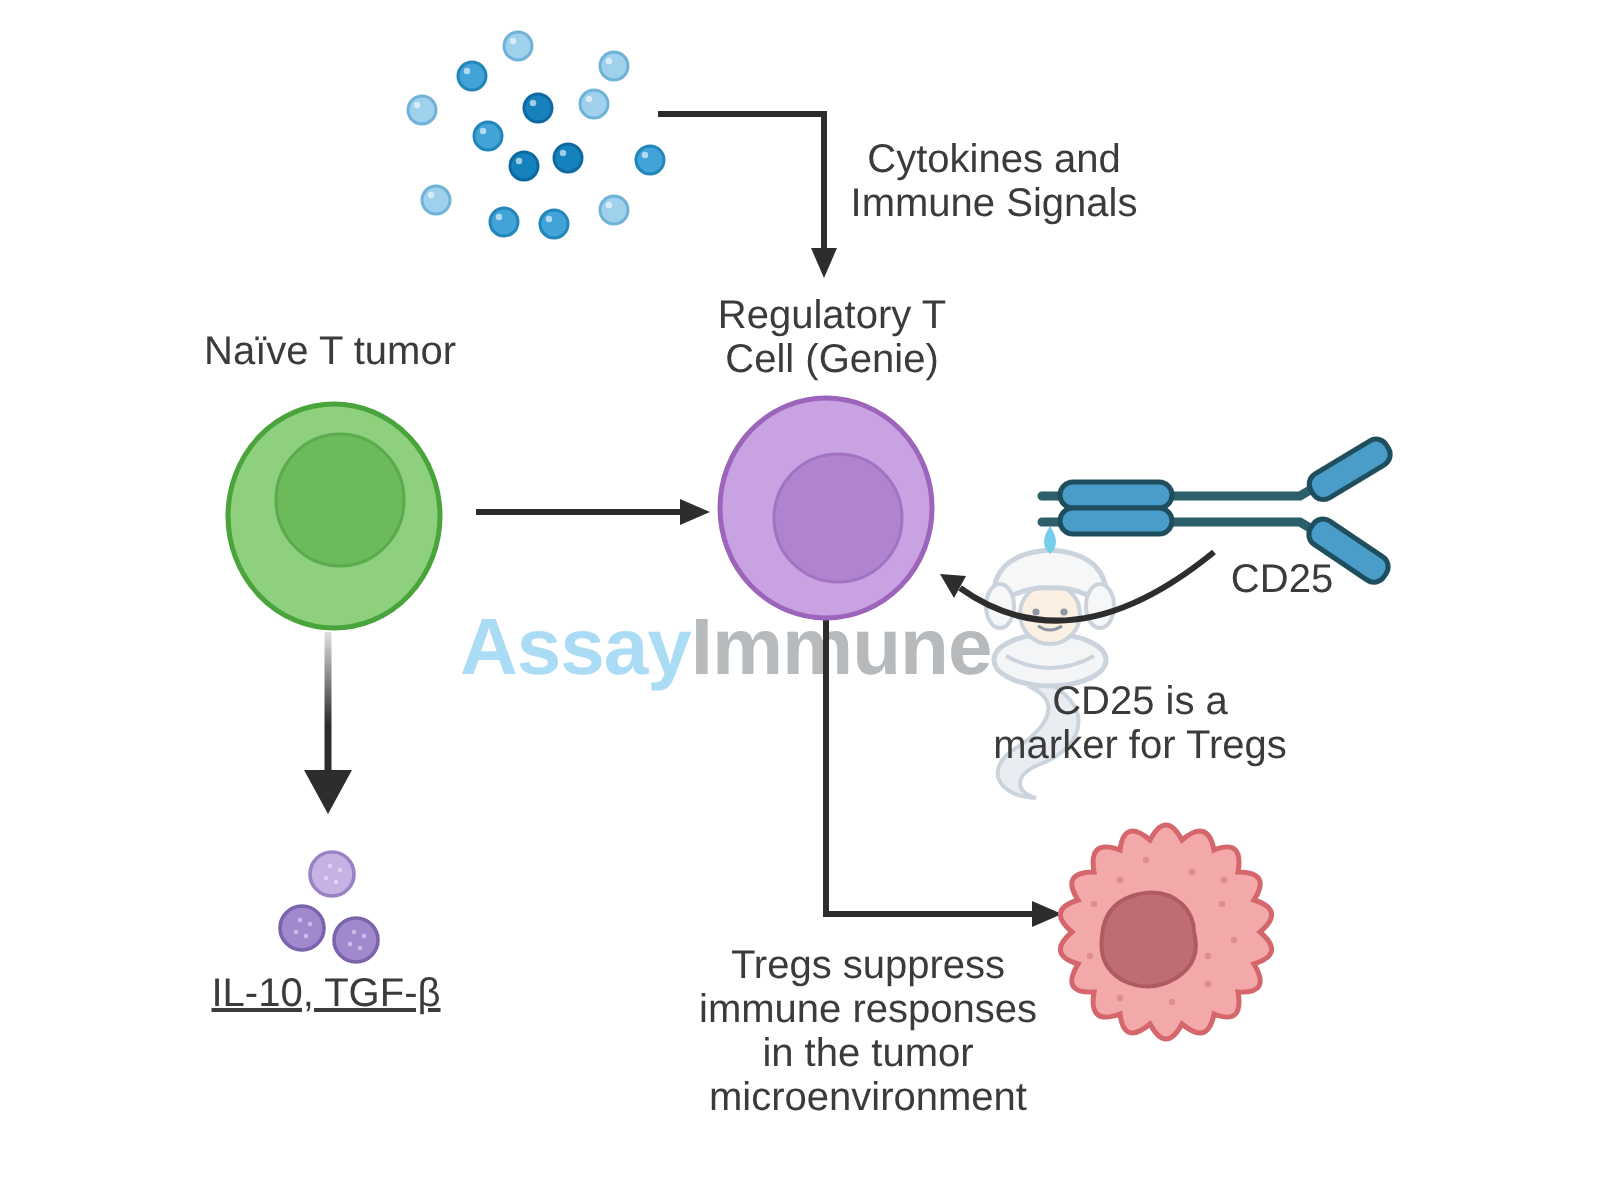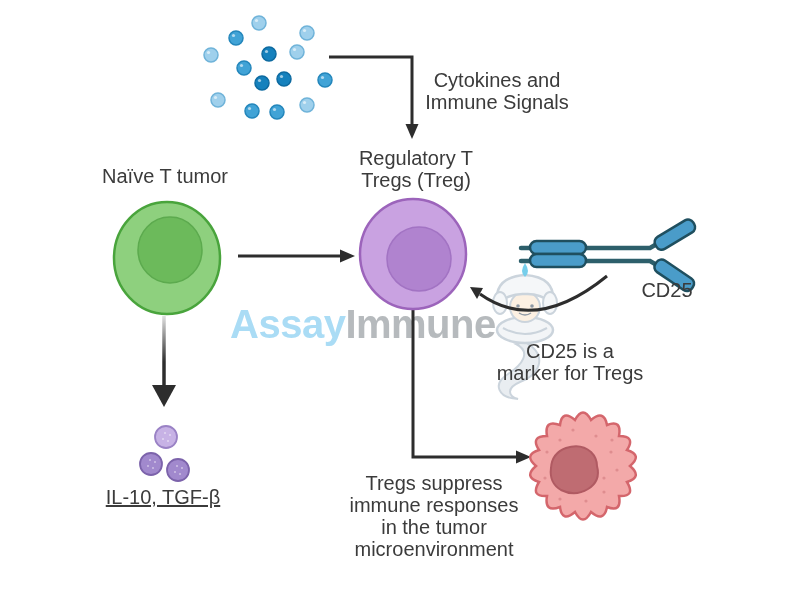--- a/index.html
+++ b/index.html
@@ -164,22 +164,22 @@
         <circle cx="573" cy="430" r="1.6"></circle>
           <circle cx="612" cy="440" r="1.6"></circle>
       </g>
     </g>
   </svg>
 
   <div class="lbl" style="left:165px;top:176px;">Naïve T tumor</div>
   <div class="lbl" style="left:497px;top:91px;">Cytokines and
 Immune Signals</div>
   <div class="lbl" style="left:416px;top:169px;">Regulatory T
-Tregs (Treg)</div>
-  <div class="lbl" style="left:667px;top:290px;">CD25</div>
+Cell (Genie)</div>
+  <div class="lbl" style="left:641px;top:290px;">CD25</div>
   <div class="lbl" style="left:570px;top:362px;">CD25 is a
 marker for Tregs</div>
   <div class="lbl" style="left:163px;top:497px;text-decoration:underline;">IL-10, TGF-β</div>
   <div class="lbl" style="left:434px;top:516px;">Tregs suppress
 immune responses
 in the tumor
 microenvironment</div>
 </div>
 
 </body></html>

